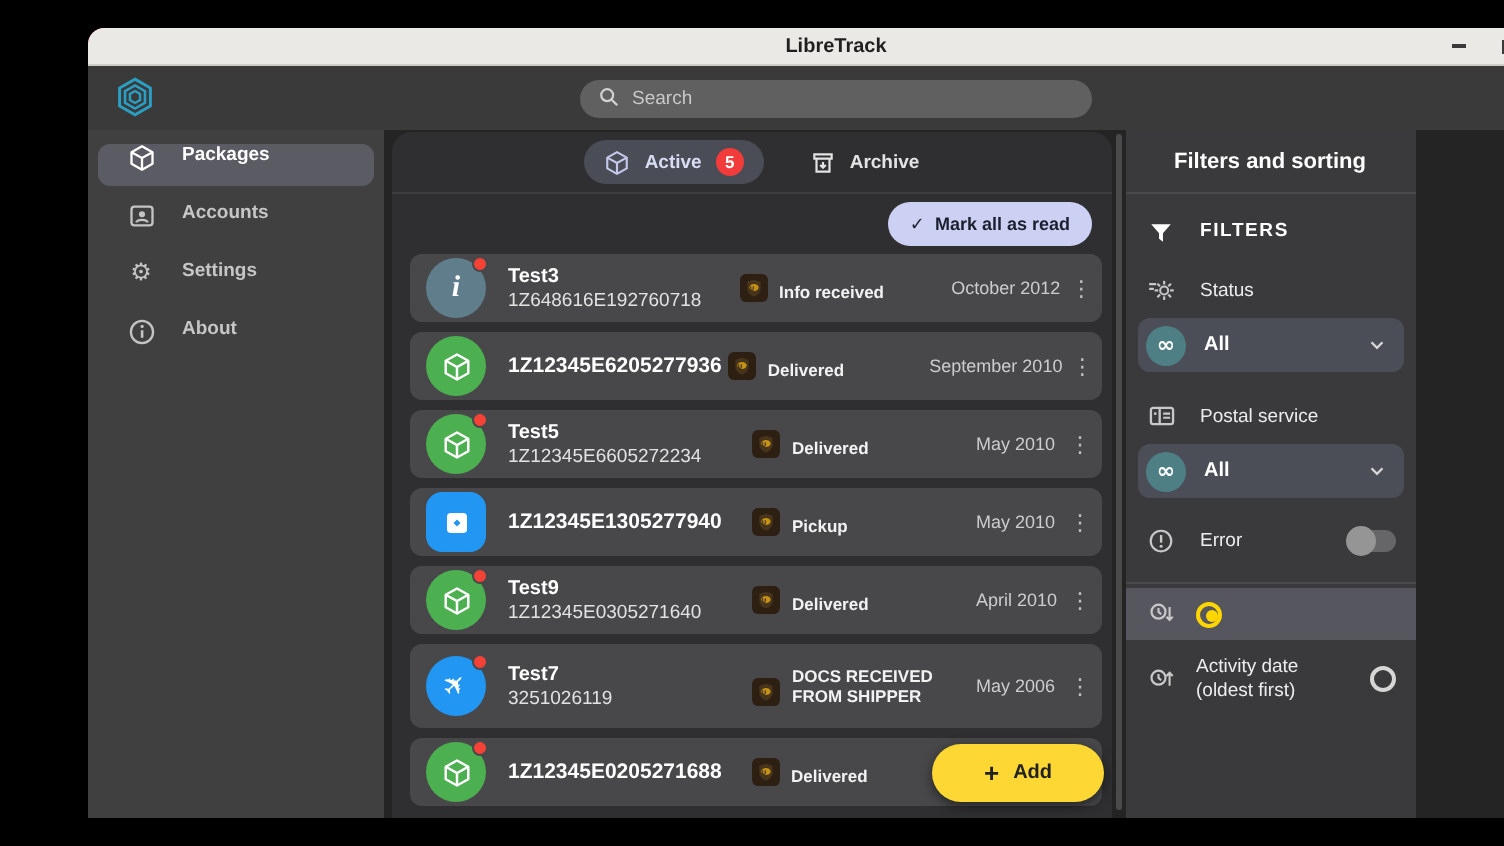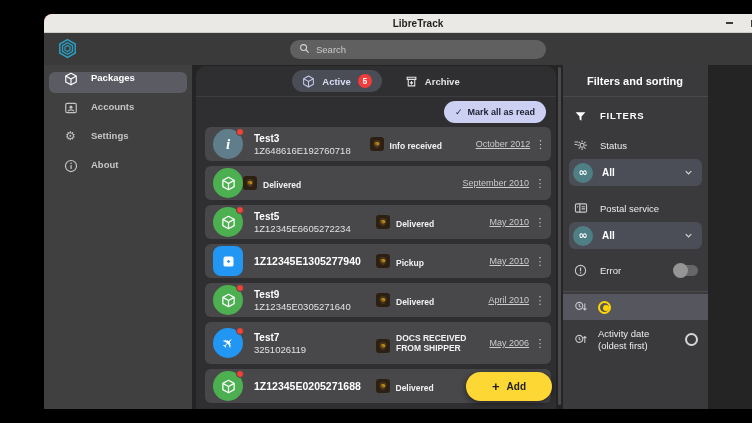--- a/index.html
+++ b/index.html
@@ -77,21 +77,21 @@
   .plane { display:inline-block; color:#fff; font-size:14px; transform:rotate(-45deg);
            font-family:"DejaVu Sans",sans-serif; line-height:1; }
   .id-block { margin-left:11px; width:122px; display:flex; flex-direction:column; gap:1px; }
   .row-title { font-size:10px; font-weight:bold; color:#fff; white-space:nowrap; }
   .row-title.solo { font-size:10.5px; }
   .row-sub { font-size:9.5px; color:#e2e2e2; white-space:nowrap; }
   .status-block { display:flex; align-items:flex-end; gap:6px; width:112px; }
   .status-text { font-size:8.5px; font-weight:bold; color:#f2f2f2; line-height:1.2; }
   .ups-badge { flex:0 0 14px; width:14px; height:14px; background:#2d2013; border-radius:3px;
                display:flex; align-items:center; justify-content:center; }
-  .row-date { flex:1; text-align:right; font-size:9px; color:#cccccc; white-space:nowrap;text-decoration:underline; }
+  .row-date { flex:1; text-align:left; font-size:9px; color:#cccccc; white-space:nowrap; }
   .kebab { width:22px; text-align:center; color:#c0c0c0; font-size:11px; cursor:pointer;
            font-family:"DejaVu Sans",sans-serif; }
 
   .scroll-thumb { position:absolute; left:514px; top:2px; width:3px; height:338px;
                   background:#4a4a4a; border-radius:2px; }
 
   
   .add-btn { position:absolute; left:422px; top:307px; width:86px; height:29px; border:none; cursor:pointer;
              background:#fdd835; border-radius:15px; display:flex; align-items:center; justify-content:center;
              gap:7px; box-shadow:0 2px 6px rgba(0,0,0,.5); font-family:inherit; z-index:5; }
@@ -270,20 +270,24 @@
 
           <div class="row">
             <div class="avatar" style="background: rgb(76, 175, 80);">
                 <span class="av-glyph">
                   <svg width="15" height="15" viewBox="0 0 24 24">
                     <path d="M12 2l9 5v10l-9 5-9-5V7z" fill="none" stroke="#fff" stroke-width="2" stroke-linejoin="round"></path>
                     <path d="M3 7l9 5 9-5M12 12v10" fill="none" stroke="#fff" stroke-width="2"></path>
                   </svg>
                 </span>
               </div>
+            <div class="id-block">
+              <div class="row-title solo">1Z12345E6205277936</div>
+
+            </div>
             <div class="status-block">
               <span class="ups-badge">
                   <svg width="10" height="10" viewBox="0 0 24 24">
                     <path d="M12 2l8 2.6v8.2c0 5-4.4 8.4-8 9.4-3.6-1-8-4.4-8-9.4V4.6z" fill="#46351c"></path>
                     <ellipse cx="12" cy="11.5" rx="5.6" ry="4.2" fill="#c69214"></ellipse>
                     <path d="M8 10v3.2a1.6 1.6 0 003.2 0V10" fill="none" stroke="#46351c" stroke-width="1.4"></path>
                   </svg>
                 </span>
               <span class="status-text">Delivered</span>
             </div>

